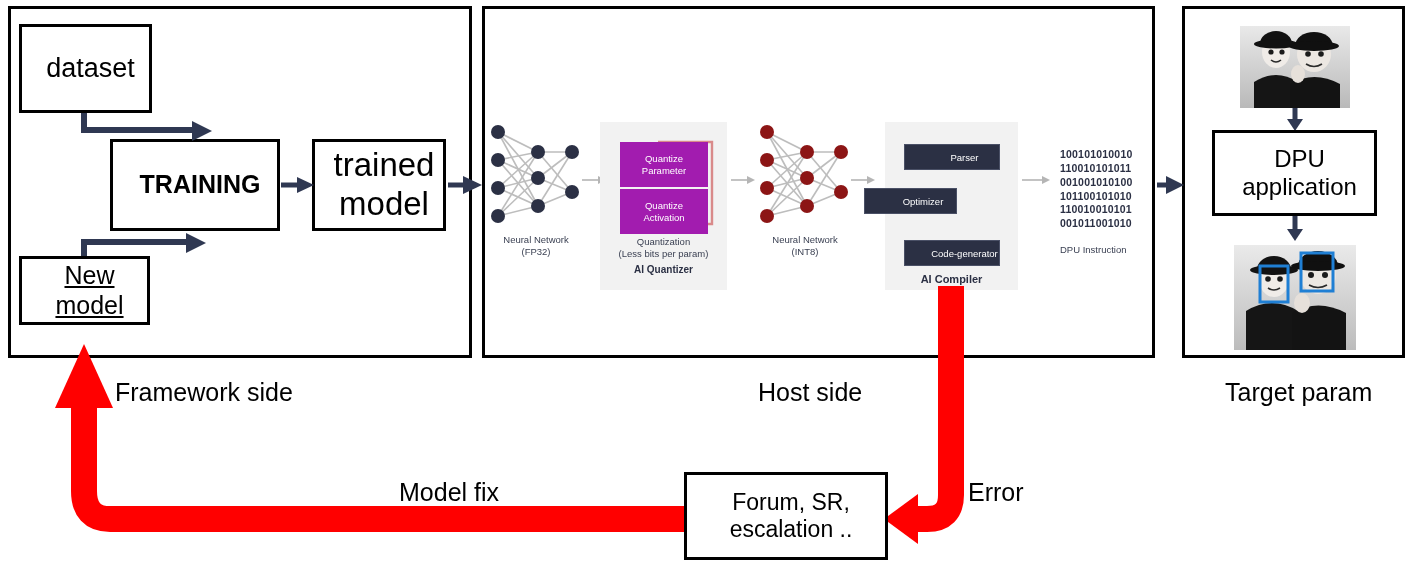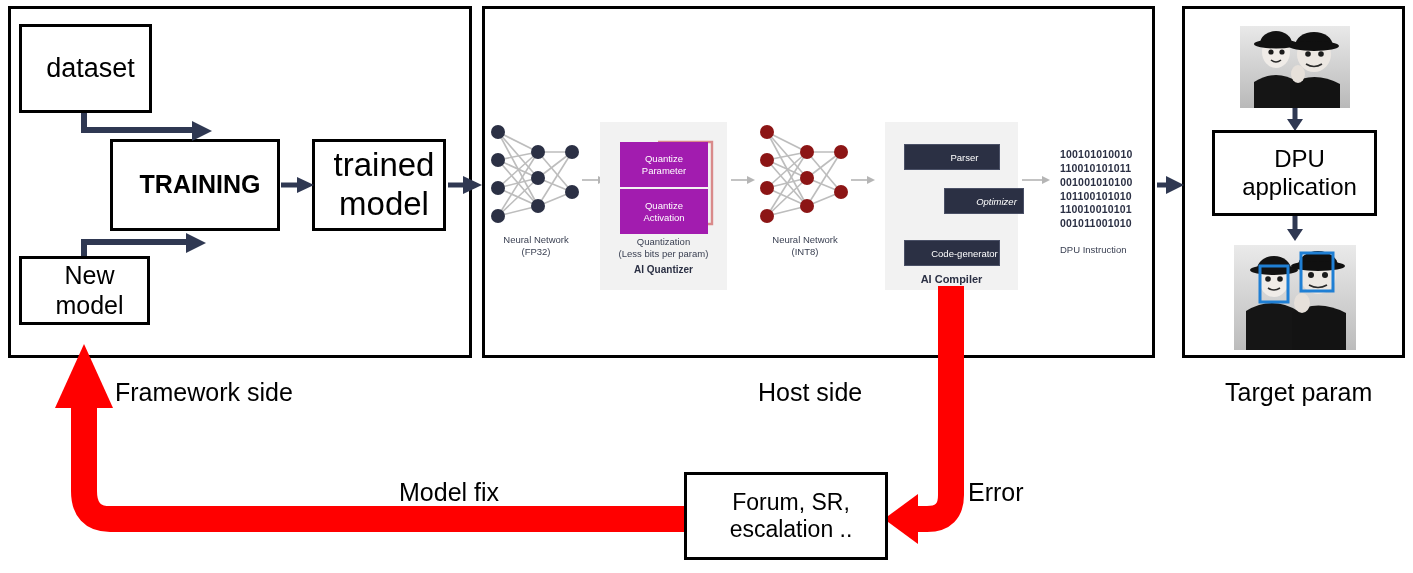--- a/index.html
+++ b/index.html
@@ -74,21 +74,21 @@
   <div class="abs sidecap" style="left:758px;top:378px;">Host side</div>
   <div class="abs sidecap" style="left:1225px;top:378px;">Target param</div>
 
   <div class="abs fbox" style="left:19px;top:24px;width:133px;height:89px;font-size:27px;">dataset</div>
 
   <div class="abs fbox" style="left:110px;top:139px;width:170px;height:92px;font-size:25px;font-weight:bold;">TRAINING</div>
 
   <div class="abs fbox" style="left:312px;top:139px;width:134px;height:92px;font-size:33px;white-space:pre-line;">trained
 model</div>
 
-  <div class="abs fbox" style="left:19px;top:256px;width:131px;height:69px;font-size:25px;white-space:pre-line;">New
+  <div class="abs fbox" style="left:19px;top:256px;width:131px;height:69px;font-size:25px;white-space:pre-line;text-decoration:underline;">New
 model</div>
 
   <svg class="abs" style="left:0px;top:0px;width:472px;height:360px;pointer-events:none;">
     <g fill="none" stroke="#2f3852" stroke-width="6">
       <path d="M84,113 L84,130 L196,130"></path>
     </g>
     <path d="M192,121 L212,131 L192,141 Z" fill="#2f3852"></path>
   </svg>
 
   <svg class="abs" style="left:0px;top:0px;width:472px;height:360px;pointer-events:none;">
@@ -206,21 +206,21 @@
   <div class="abs nnlabel" style="left:753px;top:234px;width:104px;">Neural Network
 (INT8)</div>
 
   <svg class="abs" style="left:851px;top:172px;width:26px;height:16px;">
     <line x1="0" y1="8" x2="18" y2="8" stroke="#b5b5b5" stroke-width="1.6"></line>
     <path d="M16,4 L24,8 L16,12 Z" fill="#b5b5b5"></path>
   </svg>
 
   <div class="abs greycard" style="left:885px;top:122px;width:133px;height:168px;"></div>
   <div class="abs navychip" style="left:904px;top:144px;width:96px;height:26px;">Parser</div>
-  <div class="abs navychip" style="left:944px;top:188px;width:80px;height:26px;font-style:italic;">Optimizer</div>
+  <div class="abs navychip" style="left:864px;top:188px;width:93px;height:26px;">Optimizer</div>
   <div class="abs navychip" style="left:904px;top:240px;width:96px;height:26px;">Code-generator</div>
   <div class="abs cardcap bold" style="left:885px;top:272px;width:133px;font-size:11px;">AI Compiler</div>
 
   <svg class="abs" style="left:1022px;top:172px;width:30px;height:16px;">
     <line x1="0" y1="8" x2="22" y2="8" stroke="#b5b5b5" stroke-width="1.6"></line>
     <path d="M20,4 L28,8 L20,12 Z" fill="#b5b5b5"></path>
   </svg>
 
   <div class="abs binblock" style="left:1060px;top:148px;width:100px;">100101010010
 110010101011

